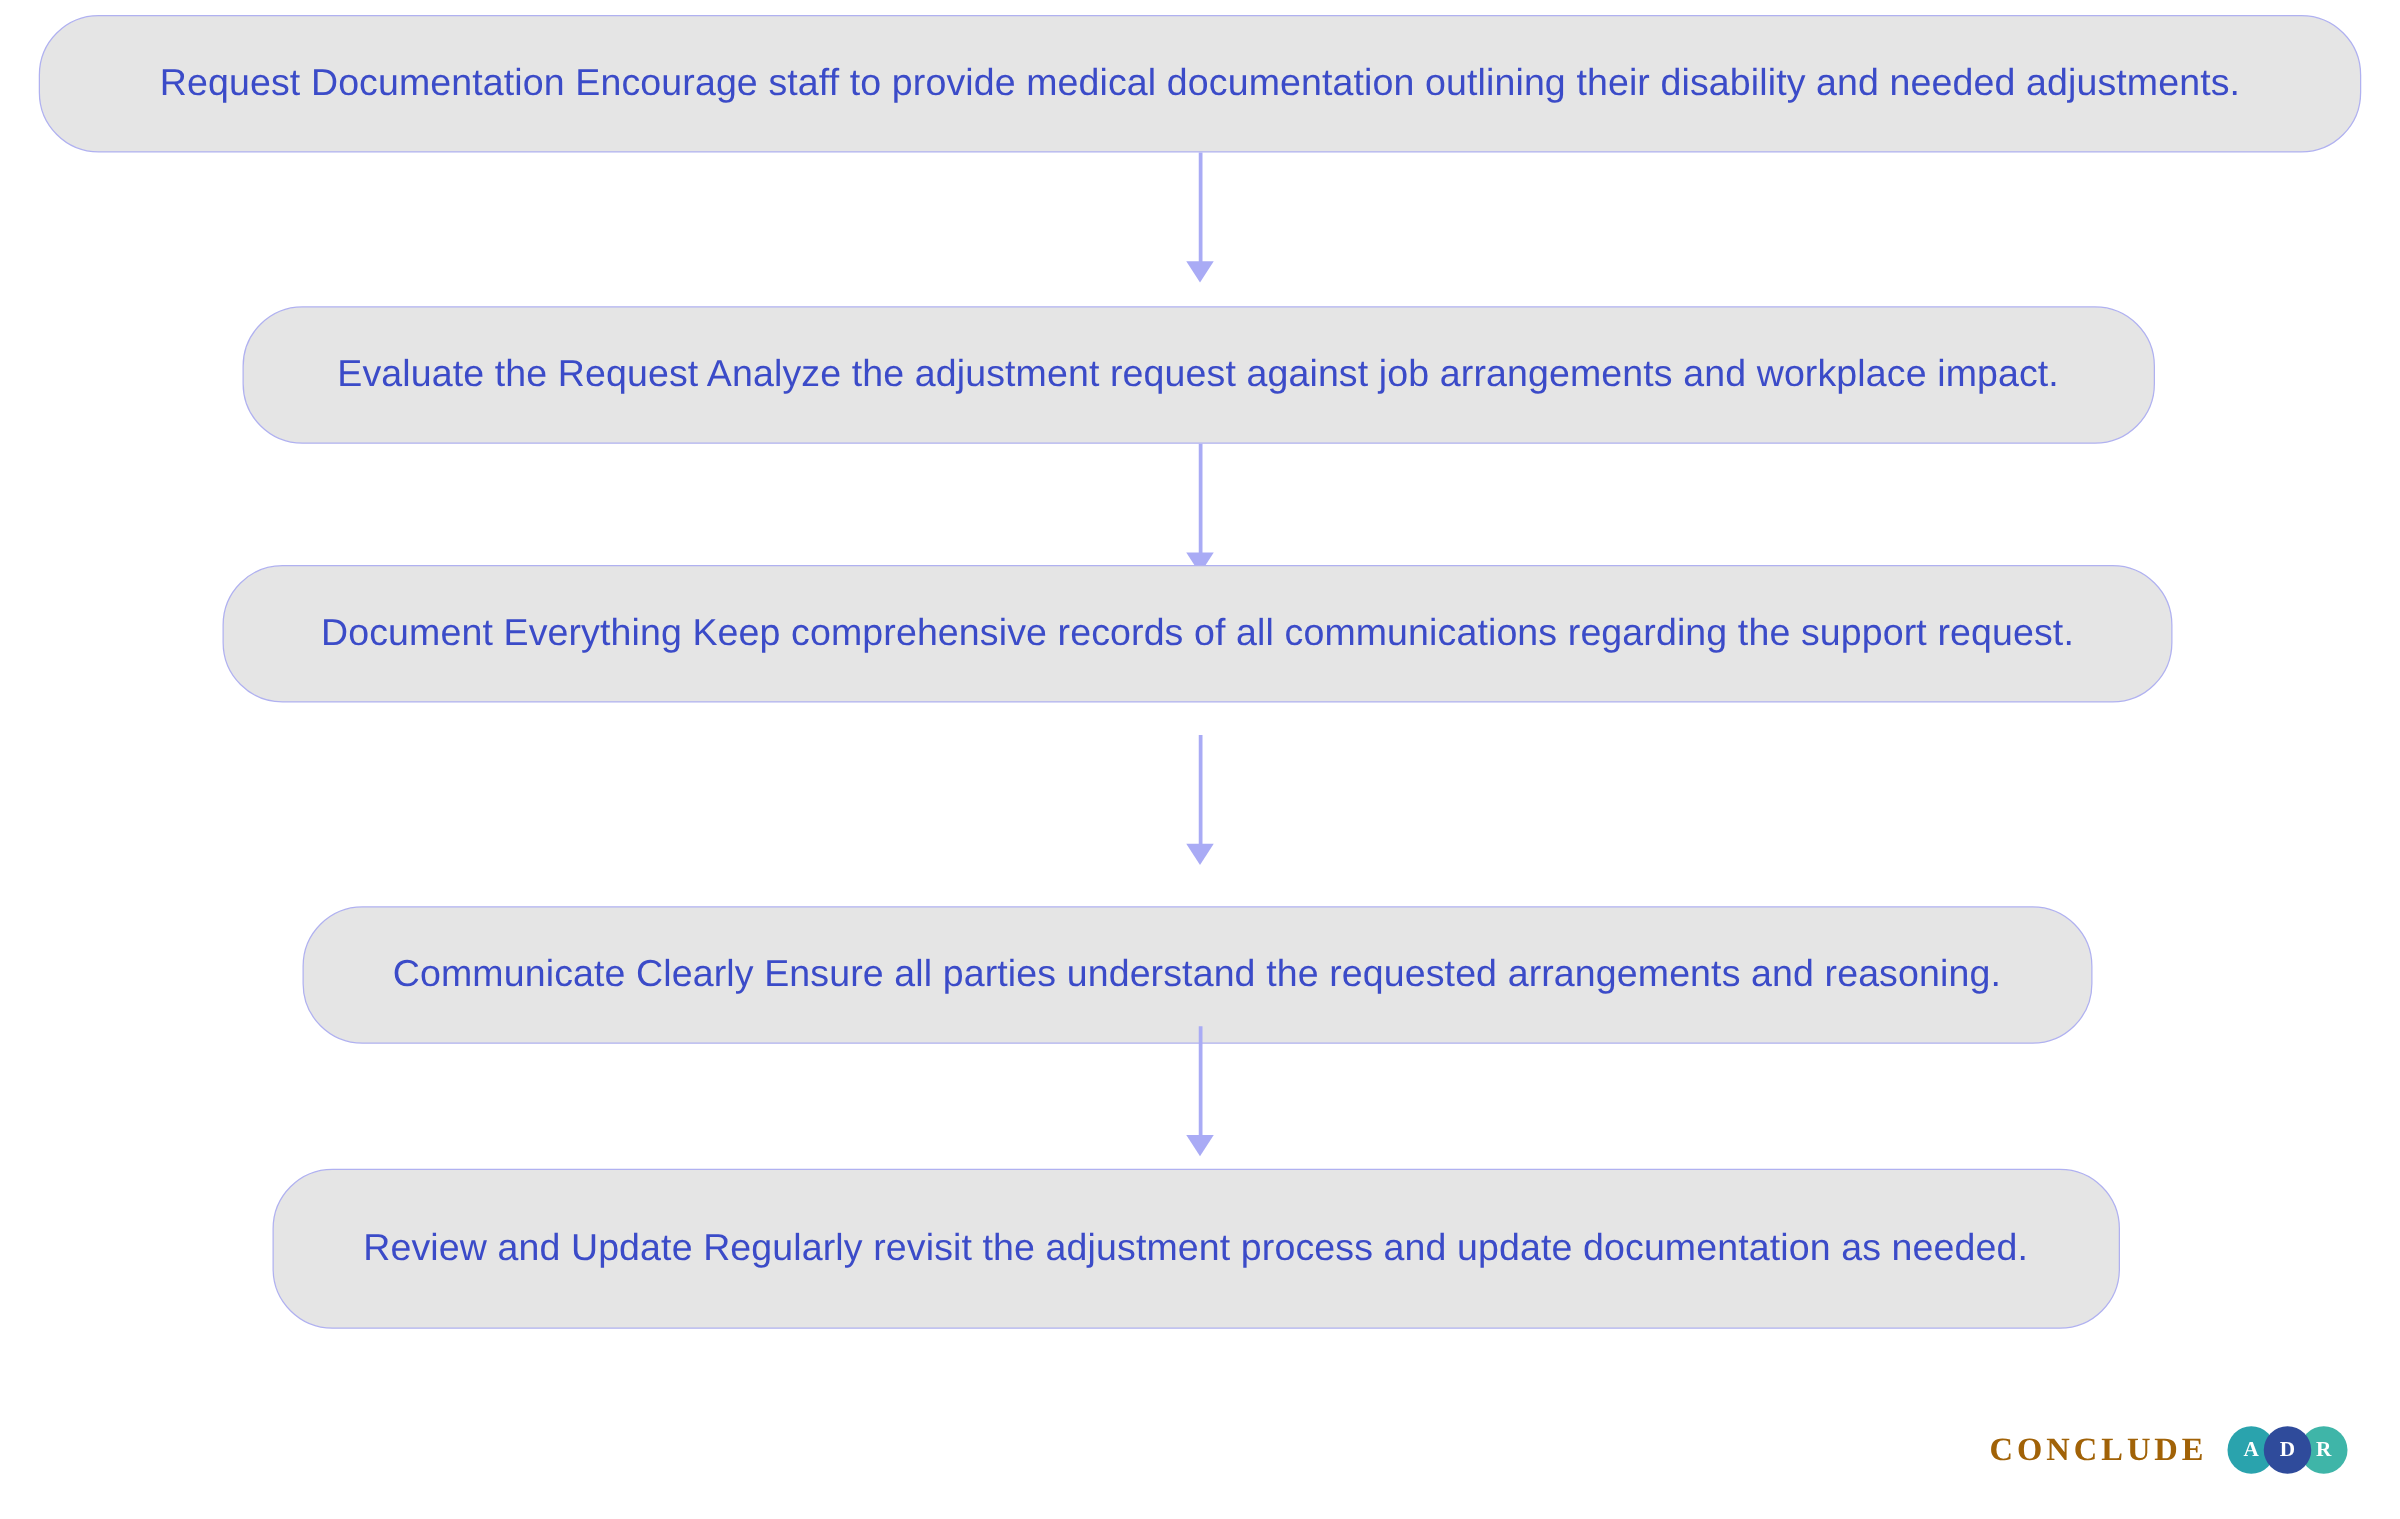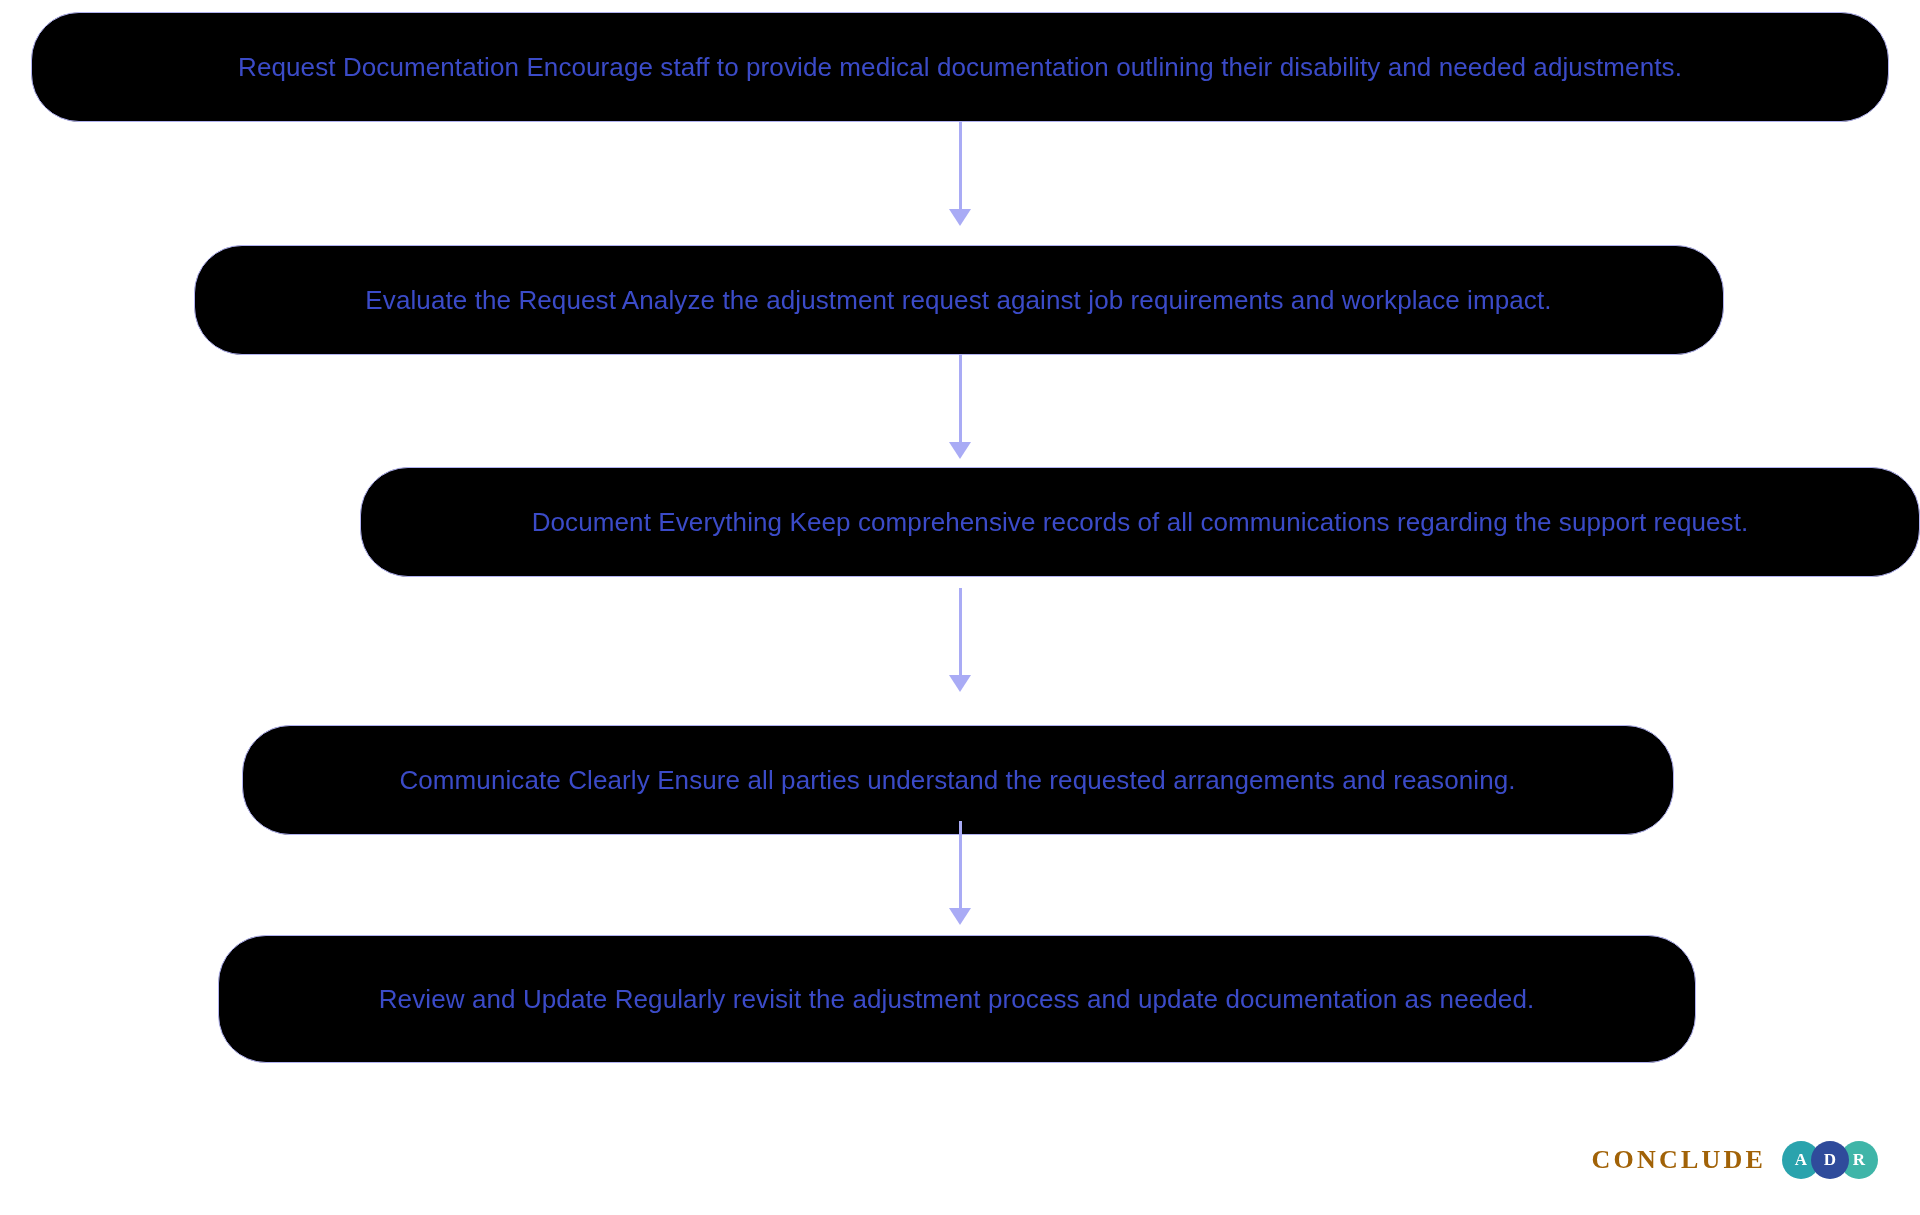--- a/index.html
+++ b/index.html
@@ -34,30 +34,30 @@
     position: absolute;
     left: 0;
     width: 1920px;
     display: flex;
     justify-content: center;
     align-items: center;
   }
 
   .node {
     box-sizing: border-box;
-    background: #000000;
+    background: #e5e5e5;
     border: 1px solid #b0b1f0;
     border-radius: 48px;
     color: #3b4bc8;
     display: flex;
     align-items: center;
     justify-content: center;
     text-align: center;
     padding: 0 40px;
-    font-size: 26px;
+    font-size: 30px;
     line-height: 1.25;
     letter-spacing: 0.1px;
     white-space: nowrap;
   }
 
   .arrow {
     position: absolute;
     left: 50%;
     transform: translateX(-50%);
     width: 24px;
@@ -122,29 +122,29 @@
     <div class="node-row" style="top:12px;height:110px;">
       <div class="node" style="width:1858px;height:110px;margin-left:0px;">Request Documentation Encourage staff to provide medical documentation outlining their disability and needed adjustments.</div>
     </div>
 
     <div class="arrow" style="top:122px;">
       <div class="shaft" style="height:88px;"></div>
       <div class="head"></div>
     </div>
 
     <div class="node-row" style="top:245px;height:110px;">
-      <div class="node" style="width:1530px;height:110px;margin-left:-3px;">Evaluate the Request Analyze the adjustment request against job requirements and workplace impact.</div>
+      <div class="node" style="width:1530px;height:110px;margin-left:-3px;">Evaluate the Request Analyze the adjustment request against job arrangements and workplace impact.</div>
     </div>
 
     <div class="arrow" style="top:355px;">
       <div class="shaft" style="height:88px;"></div>
       <div class="head"></div>
     </div>
 
-    <div class="node-row" style="top:472px;height:100px;justify-content:flex-end;">
+    <div class="node-row" style="top:457px;height:100px;">
       <div class="node" style="width:1560px;height:110px;margin-left:-4px;">Document Everything Keep comprehensive records of all communications regarding the support request.</div>
     </div>
 
     <div class="arrow" style="top:588px;">
       <div class="shaft" style="height:88px;"></div>
       <div class="head"></div>
     </div>
 
     <div class="node-row" style="top:711px;height:138px;">
       <div class="node" style="width:1432px;height:110px;margin-left:-5px;">Communicate Clearly Ensure all parties understand the requested arrangements and reasoning.</div>

